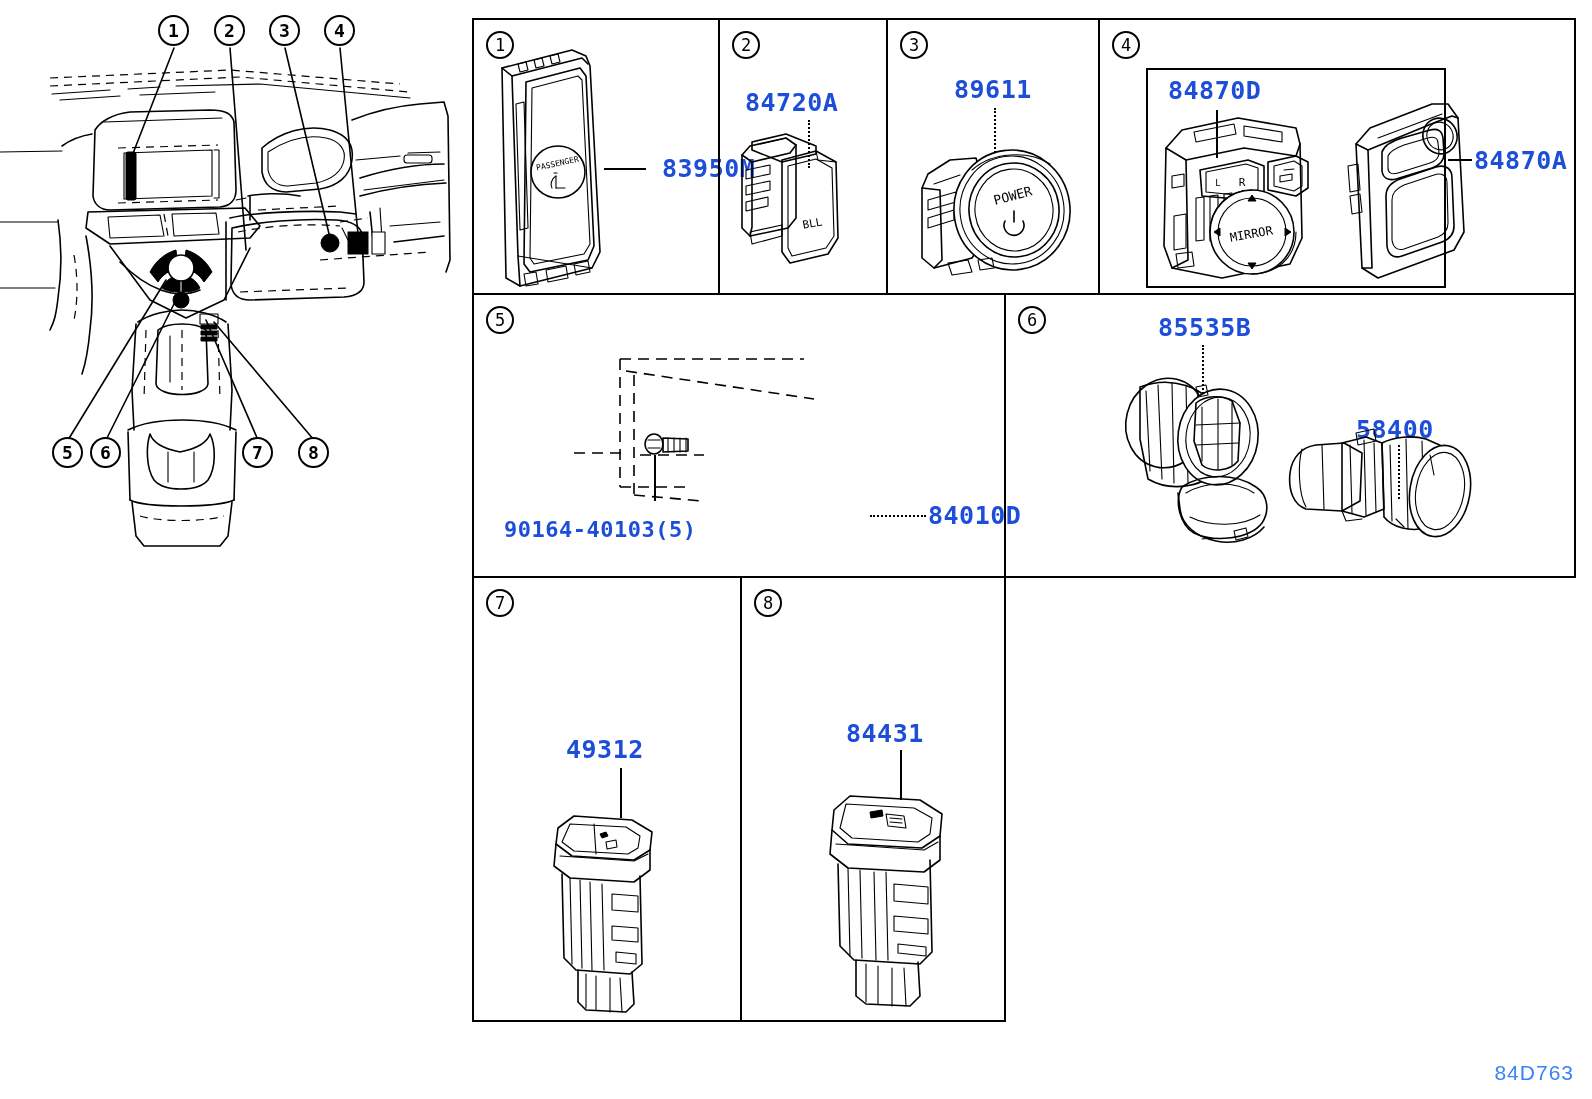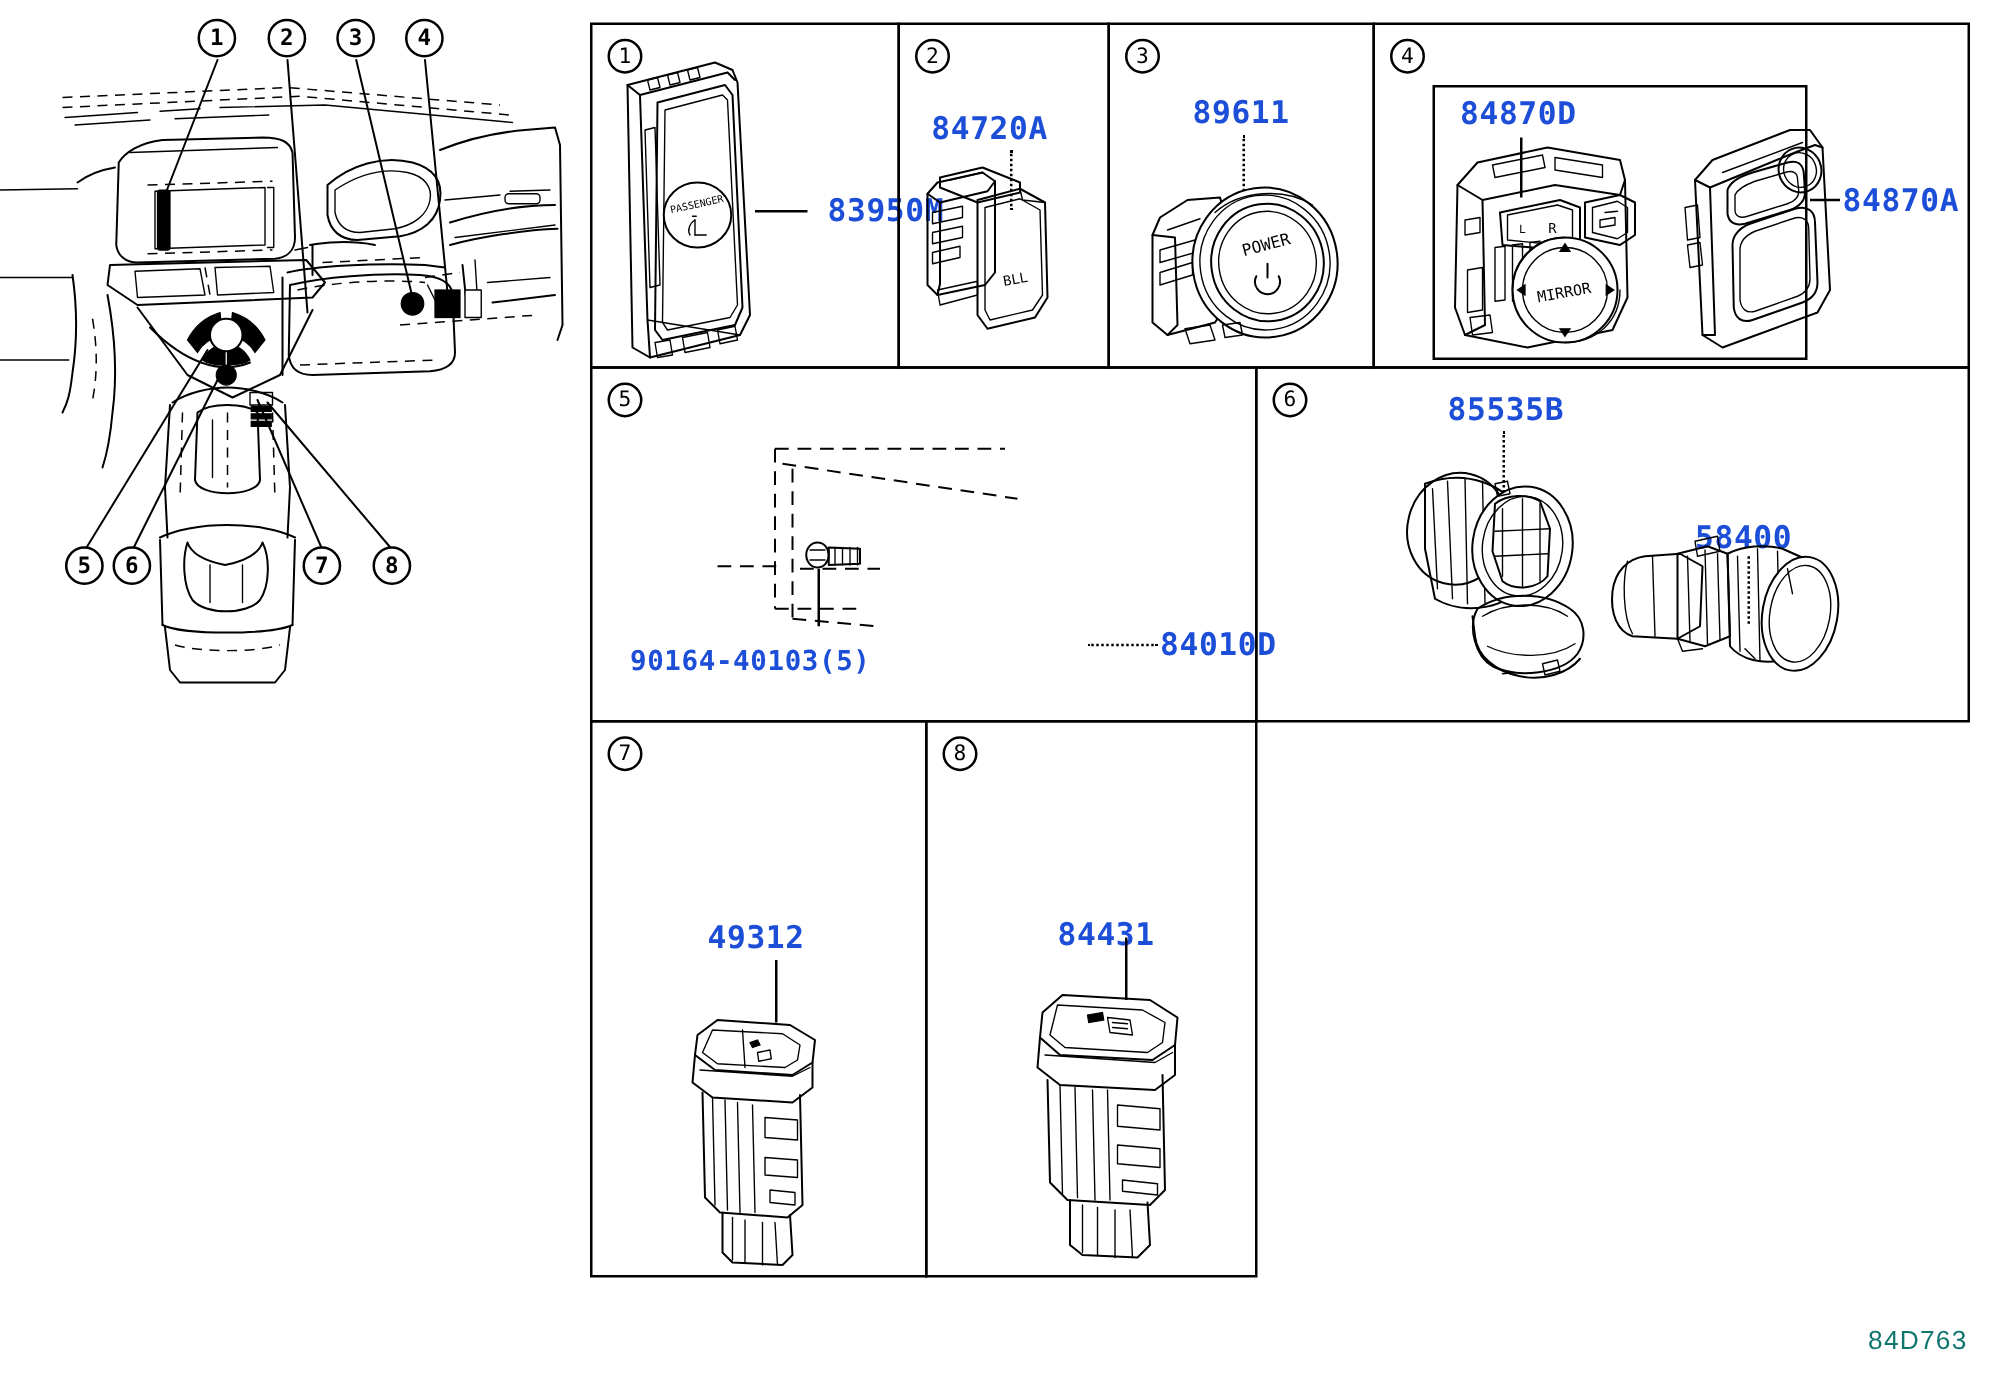--- a/index.html
+++ b/index.html
@@ -111,21 +111,21 @@
     border: 2px solid #000;
   }
 
   
   #sheet-code {
     position: absolute;
     right: 18px; bottom: 14px;
     font-family: "Liberation Sans", sans-serif;
     font-size: 21px;
     letter-spacing: 1px;
-    color: #0f766e;
+    color: #3b82f6;
   }
 
   svg { display: block; overflow: visible; }
   .stroke { fill: none; stroke: #000; stroke-width: 1.6; stroke-linejoin: round; stroke-linecap: round; }
   .stroke-thin { fill: none; stroke: #000; stroke-width: 1.1; stroke-linejoin: round; stroke-linecap: round; }
   .stroke-dash { fill: none; stroke: #000; stroke-width: 1.6; stroke-dasharray: 11 7; }
   .stroke-dash-thin { fill: none; stroke: #000; stroke-width: 1.2; stroke-dasharray: 8 6; }
   .fillblack { fill: #000; stroke: #000; stroke-width: 1; }
   .fillwhite { fill: #fff; stroke: #000; stroke-width: 1.6; stroke-linejoin: round; }
   .fillwhite-thin { fill: #fff; stroke: #000; stroke-width: 1.1; stroke-linejoin: round; }
@@ -682,21 +682,21 @@
         <path class="stroke-thin" d="M136 400 L136 434"></path>
         <path class="stroke-thin" d="M146 400 L148 434"></path>
       </svg>
     </div>
 
     <div class="grid-cell" style="left:268px; top:558px; width:266px; height:446px;">
       <div class="cell-num">
         <span>8</span>
       </div>
 
-      <div class="part-label" style="left:104px; top:155px;">84431</div>
+      <div class="part-label" style="left:104px; top:141px;">84431</div>
       <div class="leader leader-v" style="left:158px; top:172px; height:50px;"></div>
 
       <svg width="266" height="446" viewBox="0 0 266 446" class="abs" style="left:0;top:0;">
 
         <path class="stroke" d="M92 232 L108 218 L178 222 L200 236 L198 258 L180 270 L106 266 L90 252 Z"></path>
         <path class="stroke-thin" d="M104 226 L172 230 L190 240 L188 256 L176 264 L110 260 L98 250 Z"></path>
 
         <path class="fillblack" d="M128 234 L140 232 L141 238 L129 240 Z"></path>
         <path class="stroke-thin" d="M144 236 L162 238 L164 250 L146 248 Z"></path>
         <path class="stroke-thin" d="M148 240 L160 241"></path>

